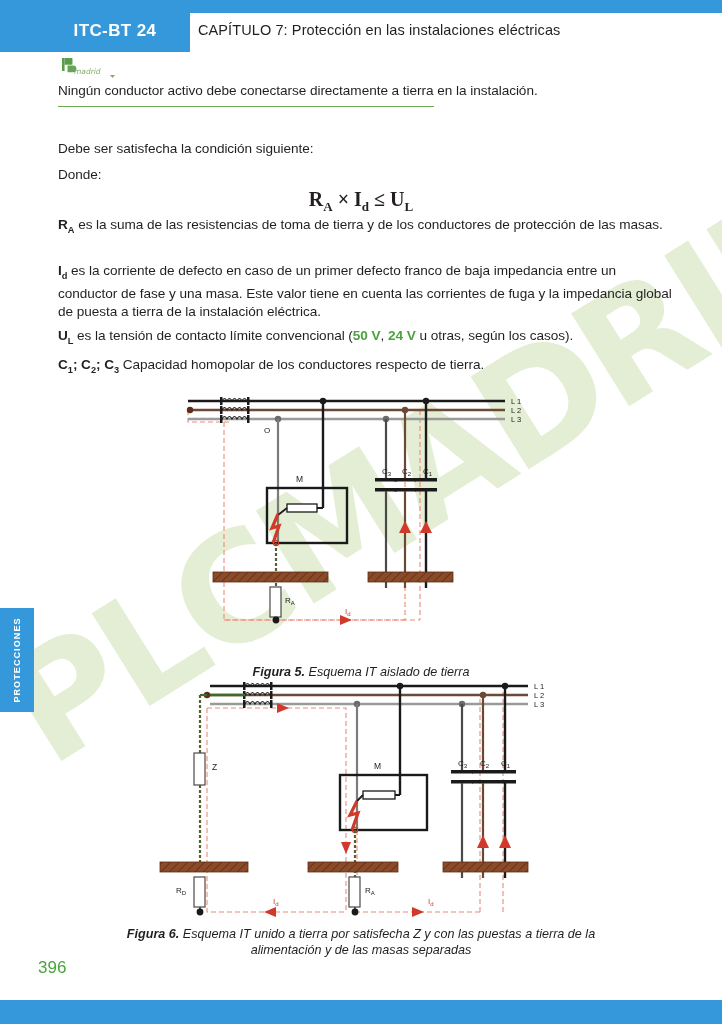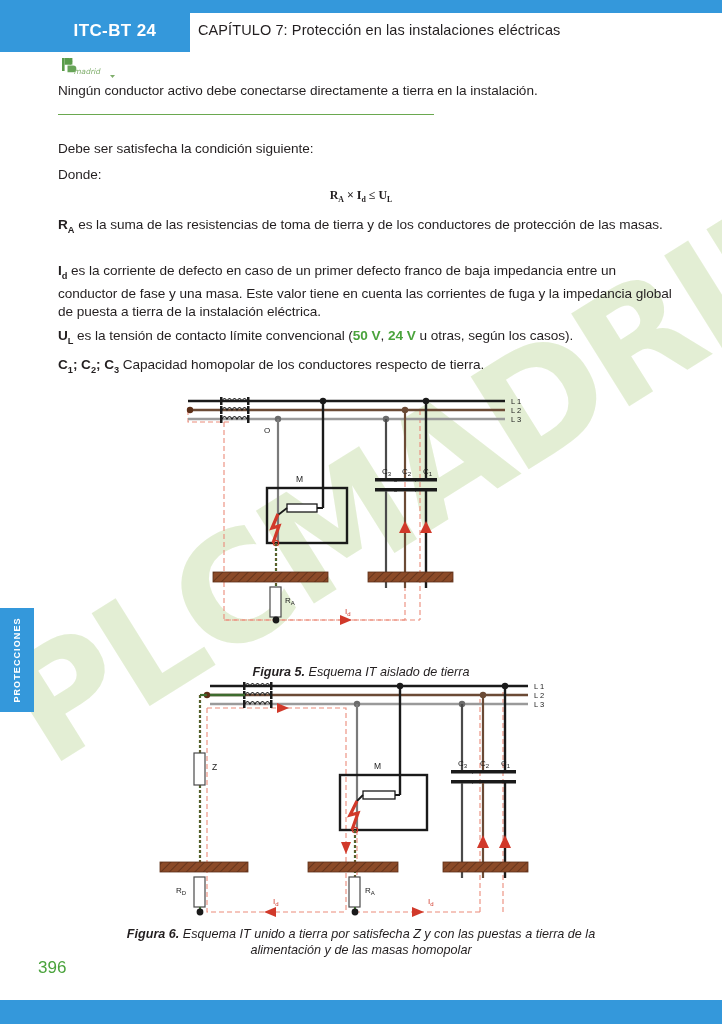--- a/index.html
+++ b/index.html
@@ -51,28 +51,28 @@
   
   .logo{position:absolute;left:60px;top:57px;width:62px;height:24px;z-index:5;}
 
   
   .content{position:absolute;left:0;top:0;width:722px;height:1024px;z-index:2;}
   .para{
     position:absolute;font-size:13.6px;line-height:17.5px;color:#231f20;
     letter-spacing:-.05px;
   }
   .ul-green{
-    border-bottom:1.6px solid #6aa84f;padding-bottom:16px;
+    border-bottom:1.6px solid #6aa84f;padding-bottom:8px;
   }
   .green{color:#4aa33c;font-weight:700;}
   sub{font-size:.68em;font-weight:700;}
   .bold{font-weight:700;}
   .formula{
     position:absolute;left:0;width:722px;text-align:center;
-    font-family:"Liberation Serif",serif;font-weight:700;font-size:12px;color:#231f20;
+    font-family:"Liberation Serif",serif;font-weight:700;font-size:20px;color:#231f20;
   }
   .formula sub{font-family:"Liberation Serif",serif;font-size:.65em;}
 
   
   .caption{
     position:absolute;width:722px;text-align:center;
     font-size:12.6px;font-style:italic;color:#231f20;line-height:16px;
   }
   .caption b{font-style:italic;font-weight:700;}
 
@@ -370,21 +370,21 @@
 
       <text x="123" y="234" font-family="Liberation Sans, sans-serif" font-size="8" fill="#d1392a">I<tspan font-size="6" dy="2">d</tspan></text>
       <path d="M120,242 m6,-5 l-12,5 l12,5 z" fill="#d1392a"></path>
       <text x="278" y="234" font-family="Liberation Sans, sans-serif" font-size="8" fill="#d1392a">I<tspan font-size="6" dy="2">d</tspan></text>
       <path d="M268,242 m-6,-5 l12,5 l-12,5 z" fill="#d1392a"></path>
     </svg>
   </div>
 
   <div class="caption" style="top:926px;">
     <b>Figura 6.</b><span> Esquema IT unido a tierra por satisfecha Z y con las puestas a tierra de la</span><br>
-    <span>alimentación y de las masas homopolar</span>
+    <span>alimentación y de las masas separadas</span>
   </div>
 
   <div class="pagenum">396</div>
 
   <div class="bottombar"></div>
   <div class="bottombar-white"></div>
 
 </div>
 
 </body></html>

